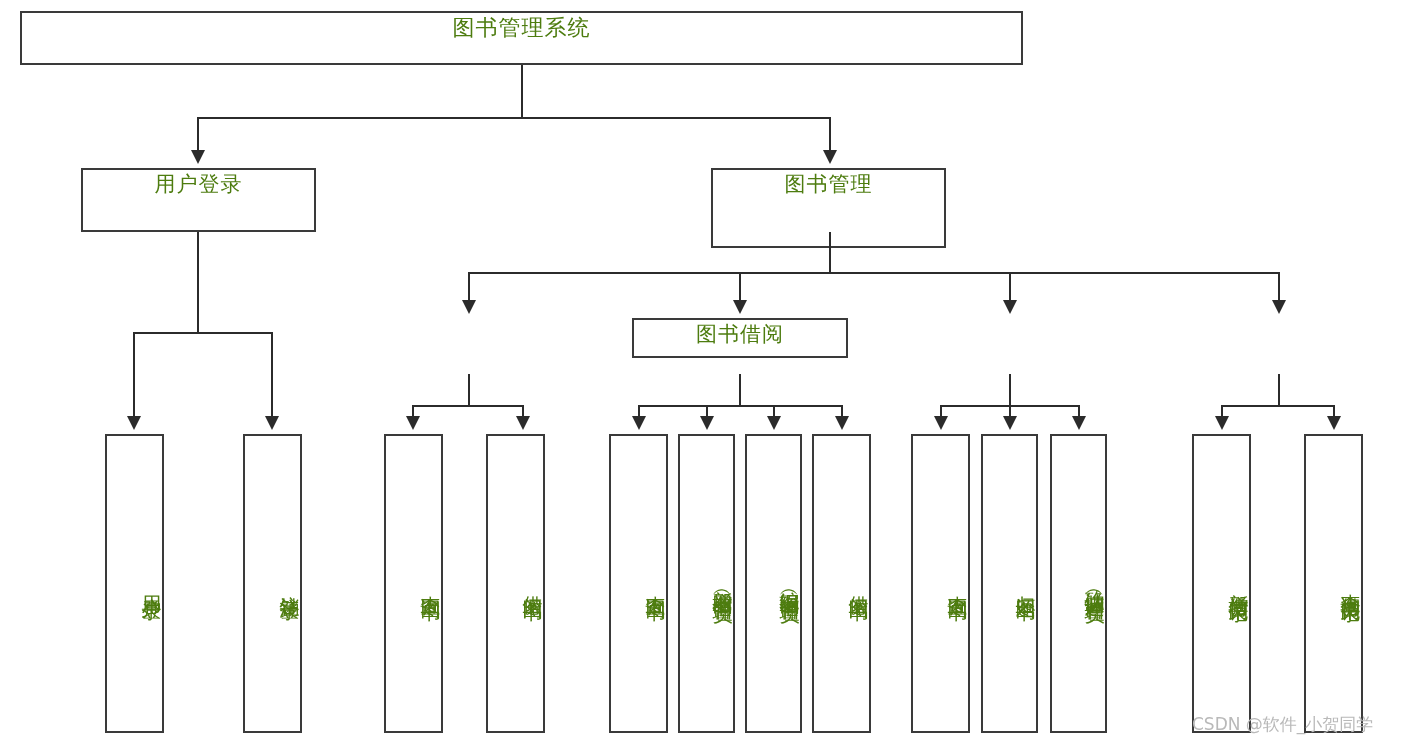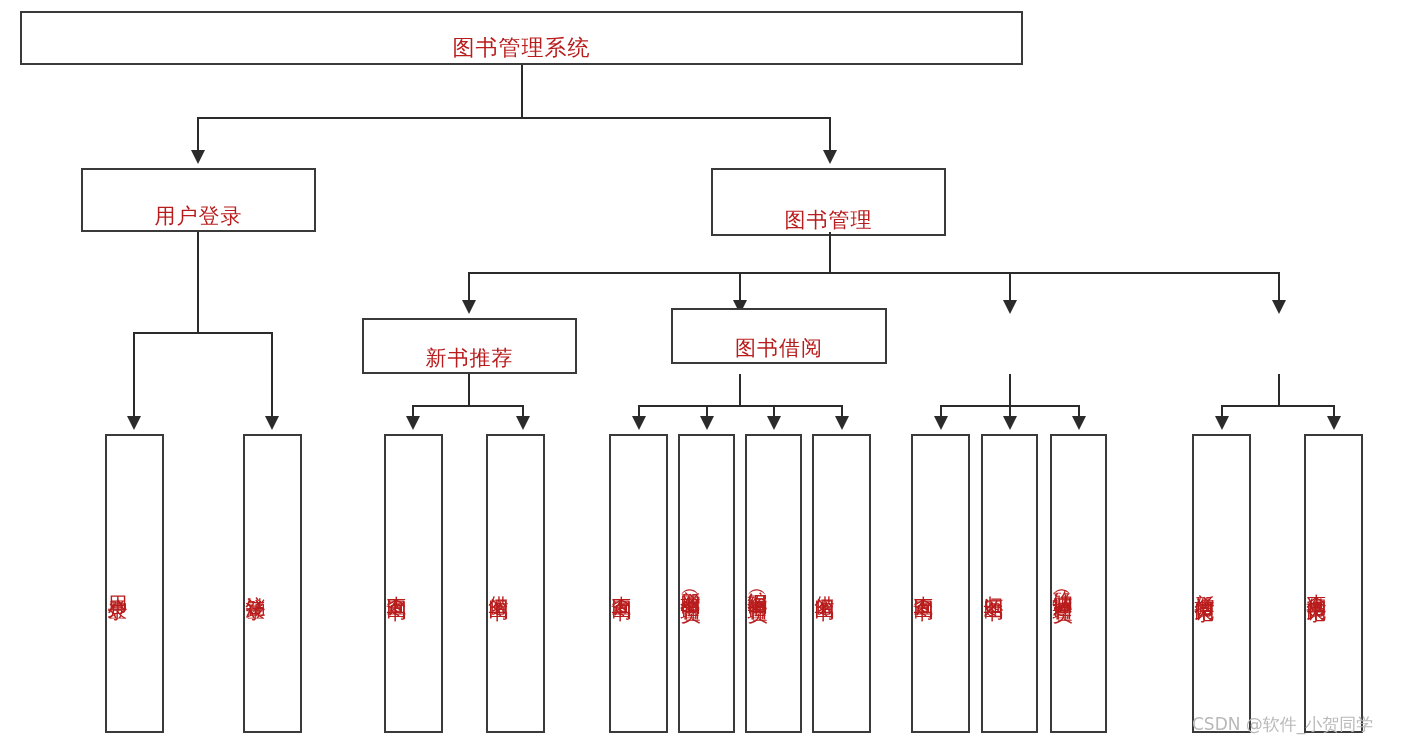--- a/index.html
+++ b/index.html
@@ -16,23 +16,23 @@
     height: 747px;
     background: #ffffff;
     overflow: hidden;
   }
   .node {
     position: absolute;
     box-sizing: border-box;
     border: 2px solid #3a3a3a;
     background: #ffffff;
     display: flex;
-    align-items: flex-end;
+    align-items: flex-start;
     justify-content: center;
-    color: #b91c1c;
+    color: #4d7c0f;
   }
   .node.horiz {
     writing-mode: horizontal-tb;
     font-size: 21px;
     letter-spacing: 1px;
   }
   .node.vert {
     writing-mode: vertical-rl;
     text-orientation: upright;
     font-size: 20px;
@@ -87,21 +87,21 @@
   <div class="edge v" style="left:197px; top:117px; width:2px; height:35px;"></div>
   <div class="arrow" style="left:191px; top:150px;"></div>
 
   <div class="edge v" style="left:829px; top:117px; width:2px; height:35px;"></div>
   <div class="arrow" style="left:823px; top:150px;"></div>
 
   <div class="node horiz" style="left:81px; top:168px; width:235px; height:64px;">
     <span class="lbl">用户登录</span>
   </div>
 
-  <div class="node horiz" style="left:711px; top:168px; width:235px; height:68px;">
+  <div class="node horiz" style="left:711px; top:168px; width:235px; height:80px;">
     <span class="lbl">图书管理</span>
   </div>
 
   <div class="edge v" style="left:197px; top:232px; width:2px; height:100px;"></div>
   <div class="edge h" style="left:133px; top:332px; width:138px; height:2px;"></div>
   <div class="edge v" style="left:133px; top:332px; width:2px; height:86px;"></div>
   <div class="arrow" style="left:127px; top:416px;"></div>
   <div class="edge v" style="left:271px; top:332px; width:2px; height:86px;"></div>
   <div class="arrow" style="left:265px; top:416px;"></div>
 
@@ -109,24 +109,21 @@
   <div class="edge h" style="left:468px; top:272px; width:810px; height:2px;"></div>
   <div class="edge v" style="left:468px; top:272px; width:2px; height:30px;"></div>
   <div class="arrow" style="left:462px; top:300px;"></div>
   <div class="edge v" style="left:739px; top:272px; width:2px; height:30px;"></div>
   <div class="arrow" style="left:733px; top:300px;"></div>
   <div class="edge v" style="left:1009px; top:272px; width:2px; height:30px;"></div>
   <div class="arrow" style="left:1003px; top:300px;"></div>
   <div class="edge v" style="left:1278px; top:272px; width:2px; height:30px;"></div>
   <div class="arrow" style="left:1272px; top:300px;"></div>
 
-  <div class="node horiz" style="left:362px; top:318px; width:215px; height:56px;">
-    <span class="lbl">新书推荐</span>
-  </div>
-  <div class="node horiz" style="left:632px; top:308px; width:216px; height:56px;margin-left:39px;">
+  <div class="node horiz" style="left:632px; top:318px; width:216px; height:40px;">
     <span class="lbl">图书借阅</span>
   </div>
 
   <div class="edge v" style="left:468px; top:374px; width:2px; height:31px;"></div>
   <div class="edge h" style="left:412px; top:405px; width:112px; height:2px;"></div>
   <div class="edge v" style="left:412px; top:405px; width:2px; height:13px;"></div>
   <div class="arrow" style="left:406px; top:416px;"></div>
   <div class="edge v" style="left:522px; top:405px; width:2px; height:13px;"></div>
   <div class="arrow" style="left:516px; top:416px;"></div>
 

